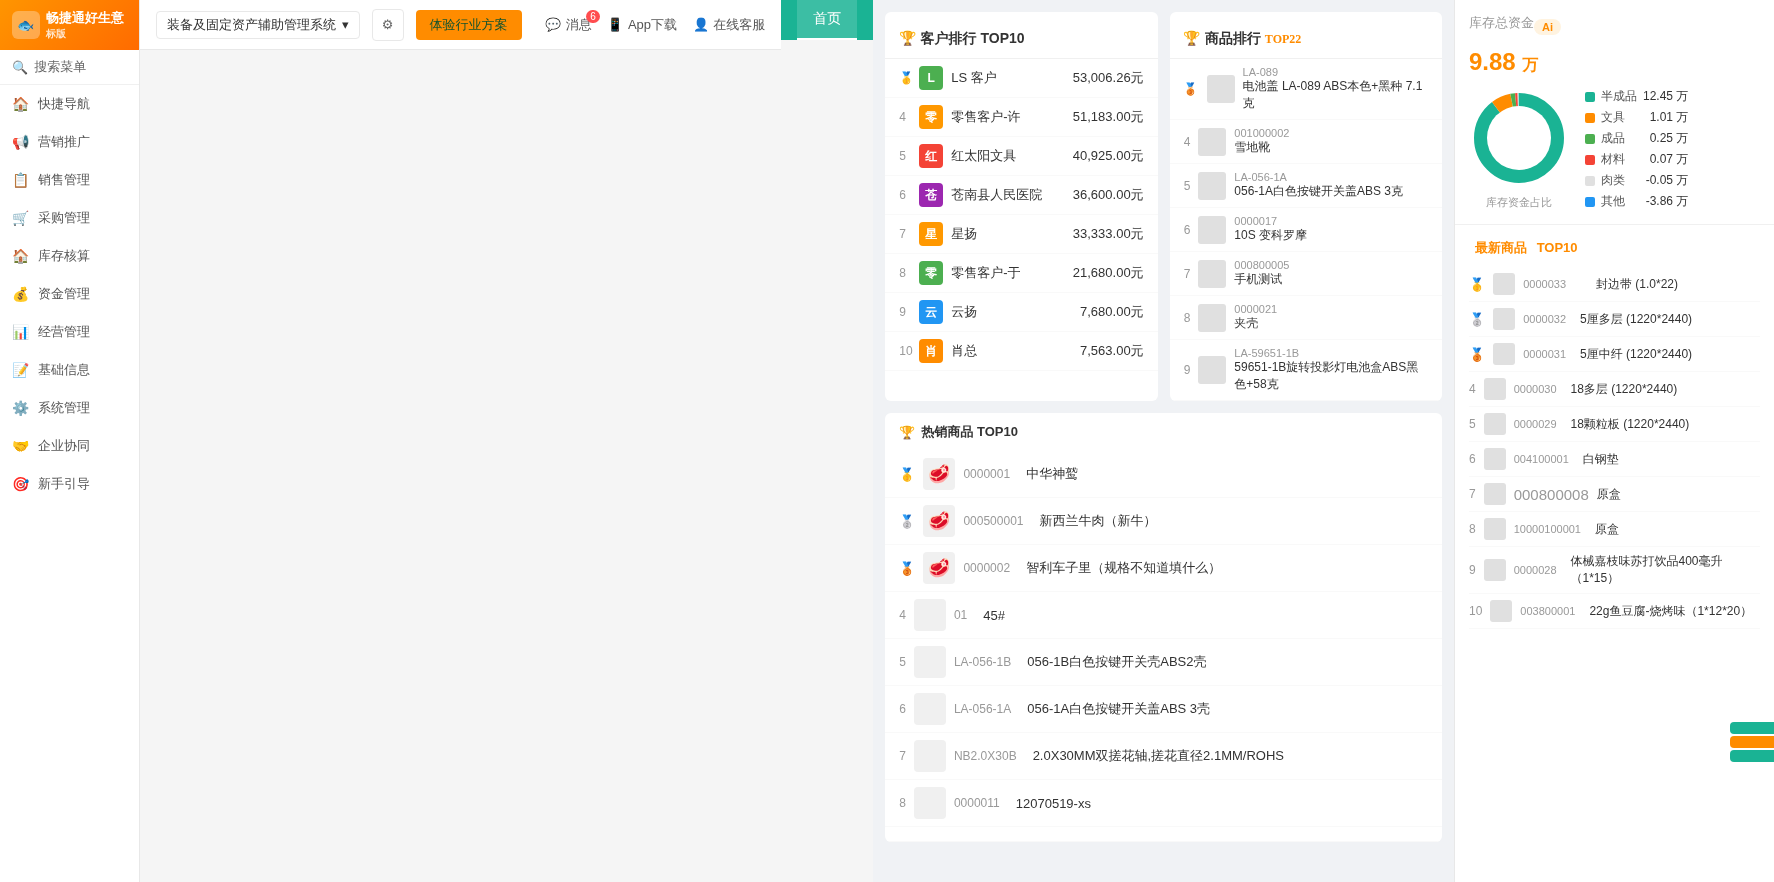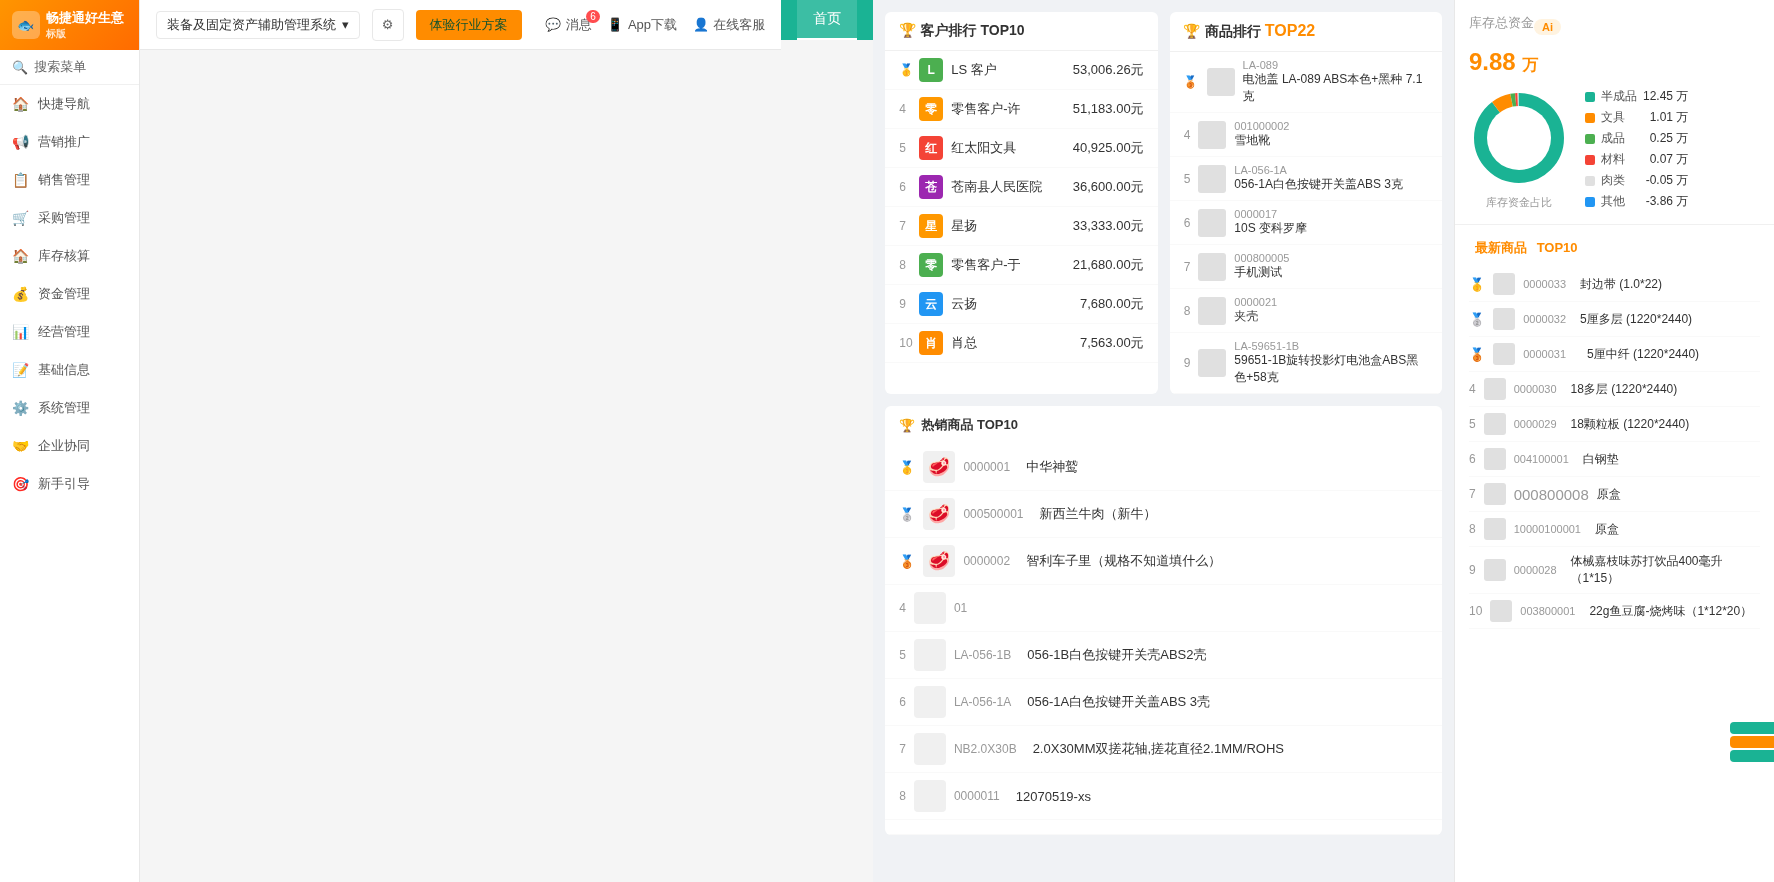--- a/index.html
+++ b/index.html
@@ -101,21 +101,21 @@
 
     .main-content { flex: 1; padding: 12px; overflow: auto; }
     .right-panel { width: 320px; background: #fff; border-left: 1px solid #e8e8e8; overflow-y: auto; padding: 0; flex-shrink: 0; }
 
     
     .cards-row { display: flex; gap: 12px; margin-bottom: 12px; }
     .card { background: #fff; border-radius: 6px; overflow: hidden; }
 
     
     .customer-card { flex: 1; }
-    .card-header { padding: 10px 14px; font-weight: bold; font-size: 14px; color: #333; border-bottom: 1px solid #f0f0f0; }
+    .card-header { padding: 10px 14px; font-weight: bold; font-size: 14px; color: #333; border-bottom: 1px solid #f0f0f0; margin-top: 8px; }
     .ranking-table { width: 100%; }
     .ranking-row { display: flex; align-items: center; padding: 7px 14px; border-bottom: 1px solid #f9f9f9; }
     .rank-num { width: 20px; font-size: 12px; color: #999; }
     .rank-badge { width: 24px; height: 24px; border-radius: 4px; display: flex; align-items: center; justify-content: center; color: #fff; font-size: 12px; font-weight: bold; margin-right: 8px; flex-shrink: 0; }
     .rank-name { flex: 1; color: #333; }
     .rank-amount { color: #333; font-weight: 500; }
 
     .medal-gold { color: #ffd700; }
     .medal-silver { color: #c0c0c0; }
     .medal-bronze { color: #cd7f32; }
@@ -341,21 +341,21 @@
               <div class="rank-badge" style="background:#ff8c00;">肖</div>
               <span class="rank-name">肖总</span>
               <span class="rank-amount">7,563.00元</span>
             </div>
           </div>
         </div>
 
         <div class="card product-card">
           <div class="card-header">
             <span class="medal-gold">🏆</span>
-            商品排行 <span style="color:#ff8c00; font-size:16px;">TOP22</span>
+            商品排行 <span style="color:#ff8c00; font-size:12px;font-family:Liberation Serif, serif;">TOP22</span>
           </div>
           <div>
             <div class="product-row">
               <span style="font-size:12px; color:#cd7f32;">🥉</span>
               <div class="product-thumb">
                 <svg width="18" height="18" viewBox="0 0 18 18">
                     <rect width="18" height="18" rx="2" fill="#e0e0e0"></rect>
                   </svg>
               </div>
               <div class="product-info">
@@ -436,20 +436,21 @@
           <div class="hot-product-row">
             <span class="medal-bronze">🥉</span>
             <div class="hot-product-thumb">🥩</div>
             <span class="hot-product-code">0000002</span>
             <span class="hot-product-name">智利车子里（规格不知道填什么）</span>
           </div>
           <div class="hot-product-row">
             <span style="color:#999; font-size:12px;">4</span>
             <div class="hot-product-thumb"></div>
             <span class="hot-product-code">01</span>
+            <span class="hot-product-name">45#</span>
           </div>
           <div class="hot-product-row">
             <span style="color:#999; font-size:12px;">5</span>
             <div class="hot-product-thumb"></div>
             <span class="hot-product-code">LA-056-1B</span>
             <span class="hot-product-name">056-1B白色按键开关壳ABS2壳</span>
           </div>
           <div class="hot-product-row">
             <span style="color:#999; font-size:12px;">6</span>
             <div class="hot-product-thumb"></div>
@@ -539,33 +540,33 @@
 
       <div class="new-products-section">
         <div class="new-products-title">
           <span>最新商品</span>
           <span style="color:#ff8c00;"> TOP10</span>
         </div>
         <div>
           <div class="new-product-row">
             <span class="medal-gold">🥇</span>
             <div class="new-product-thumb"></div>
-            <span style="color:#999; font-size:11px; margin-right:6px;">0000033</span>
+            <span style="color:#999; font-size:11px; margin-right:22px;">0000033</span>
             <span class="new-product-name">封边带 (1.0*22)</span>
           </div>
           <div class="new-product-row">
             <span class="medal-silver">🥈</span>
             <div class="new-product-thumb"></div>
             <span style="color:#999; font-size:11px; margin-right:6px;">0000032</span>
             <span class="new-product-name">5厘多层 (1220*2440)</span>
           </div>
           <div class="new-product-row">
             <span class="medal-bronze">🥉</span>
             <div class="new-product-thumb"></div>
-            <span style="color:#999; font-size:11px; margin-right:13px;">0000031</span>
+            <span style="color:#999; font-size:11px; margin-right:6px;">0000031</span>
             <span class="new-product-name">5厘中纤 (1220*2440)</span>
           </div>
           <div class="new-product-row">
             <span style="color:#999; font-size:12px;">4</span>
             <div class="new-product-thumb"></div>
             <span style="color:#999; font-size:11px; margin-right:6px;">0000030</span>
             <span class="new-product-name">18多层 (1220*2440)</span>
           </div>
           <div class="new-product-row">
             <span style="color:#999; font-size:12px;">5</span>

